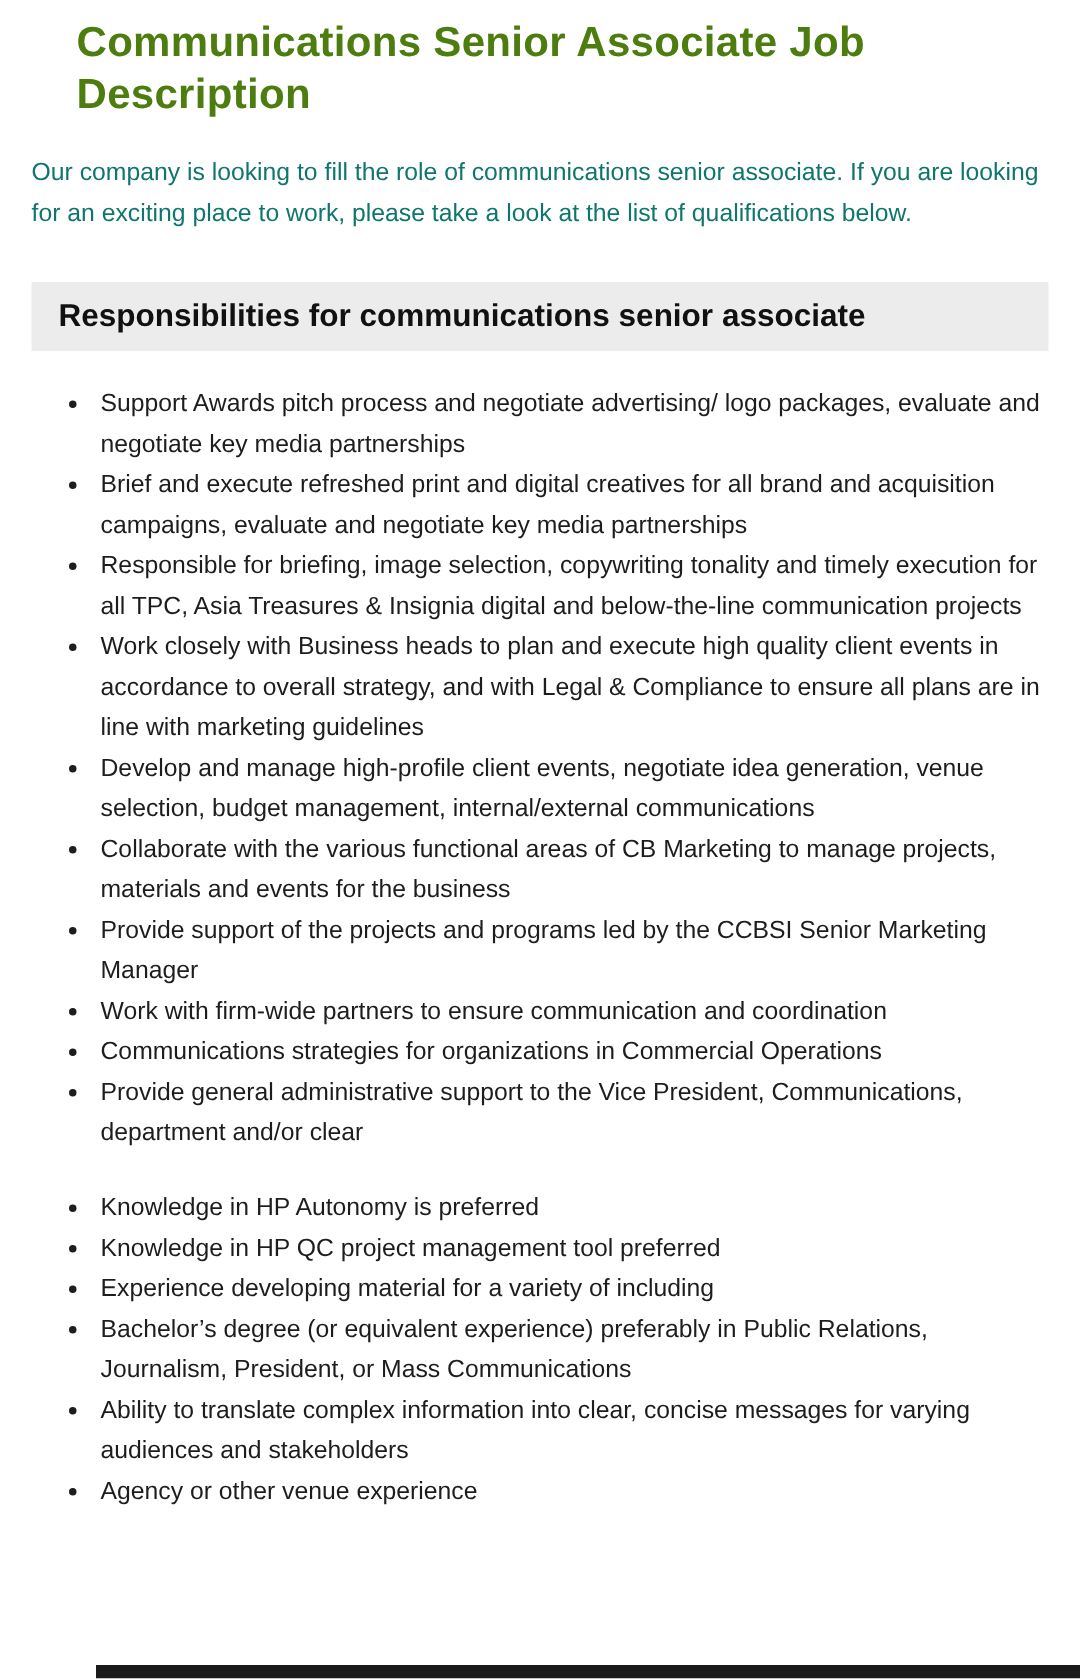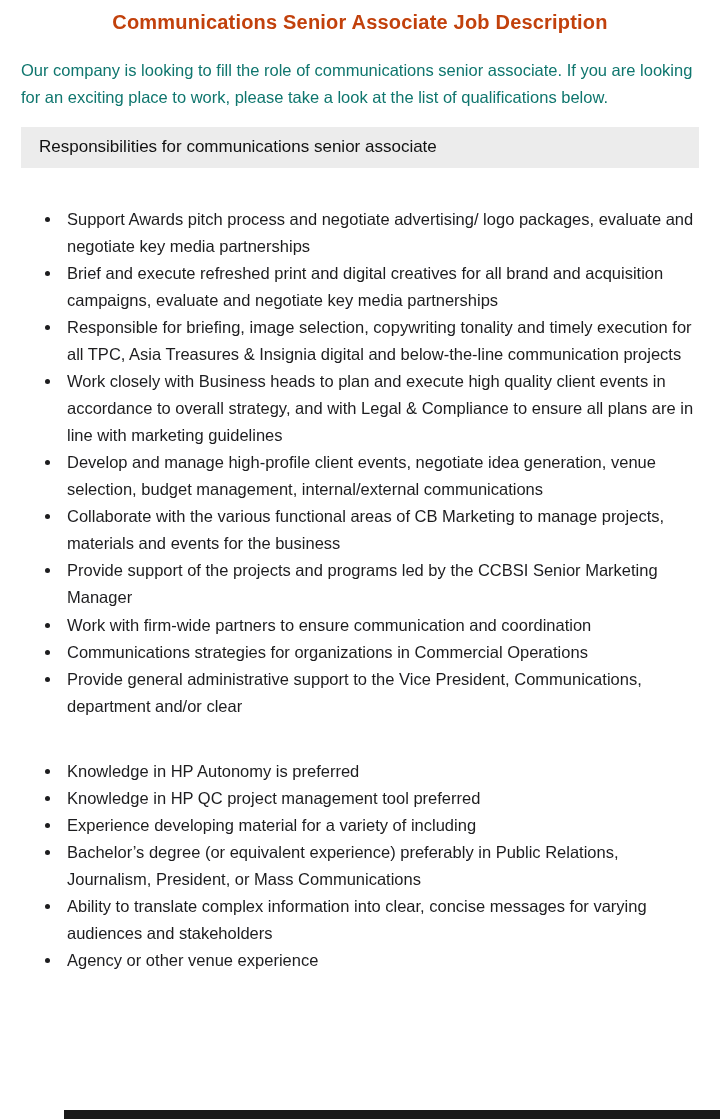--- a/index.html
+++ b/index.html
@@ -10,48 +10,47 @@
   body {
     font-family: "Liberation Sans", "DejaVu Sans", sans-serif;
     color: #1d1d1f;
     position: relative;
     min-height: 1119px;
   }
   .page {
     padding: 6px 21px 0 21px;
   }
   h1.doc-title {
-    font-size: 20px;
+    font-size: 28px;
     line-height: 1.25;
     font-weight: 700;
-    text-align: center;
-    color: #c2410c;
+    color: #4d7c0f;
     padding: 4px 30px 0 30px;
     letter-spacing: 0.2px;
   }
   p.intro {
     margin-top: 22px;
     font-size: 16.5px;
     line-height: 1.65;
     color: #0f766e;
   }
   .section {
     margin-top: 0;
   }
   .section-heading {
-    margin-top: 16px;
+    margin-top: 32px;
     background: #ececec;
-    font-size: 17px;
-    font-weight: 400;
+    font-size: 21px;
+    font-weight: 700;
     color: #111111;
     padding: 10px 18px;
     line-height: 1.2;
   }
   ul.bullet-list {
-    margin-top: 38px;
+    margin-top: 22px;
     padding-left: 41px;
     list-style: disc outside;
     font-size: 16.5px;
     line-height: 1.64;
     color: #1d1d1f;
   }
   ul.bullet-list li {
     padding-left: 5px;
     margin: 0;
   }

